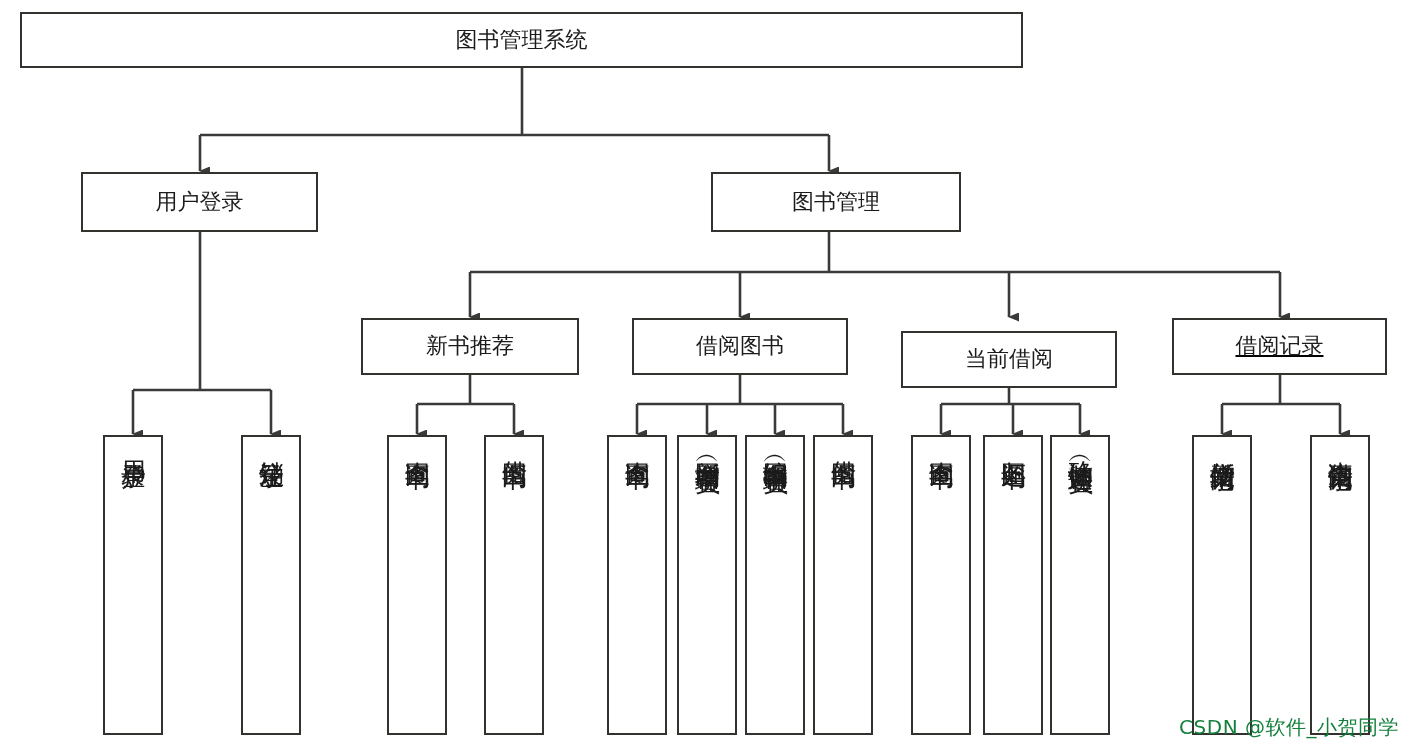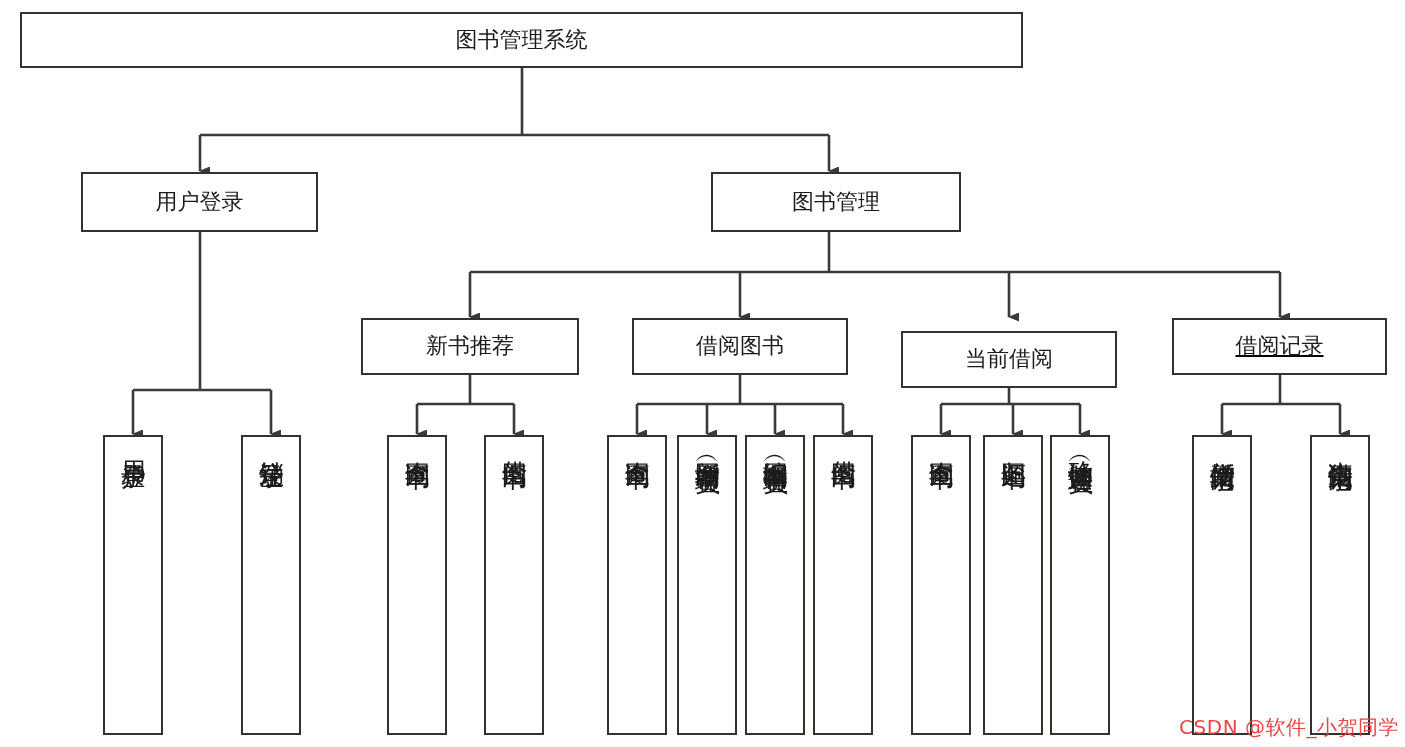--- a/index.html
+++ b/index.html
@@ -58,21 +58,21 @@
     font-size: 25px;
     line-height: 1.04;
     letter-spacing: 1.5px;
     white-space: nowrap;
   }
   .watermark {
     position: absolute;
     right: 6px;
     bottom: 6px;
     font-size: 20px;
-    color: #ef4444;
+    color: #15803d;
     white-space: nowrap;
     letter-spacing: 0.5px;
   }
 </style>
 </head>
 <body>
 
 <div id="diagram-root">
   <svg class="edges" viewBox="0 0 1405 747">
     <defs>

